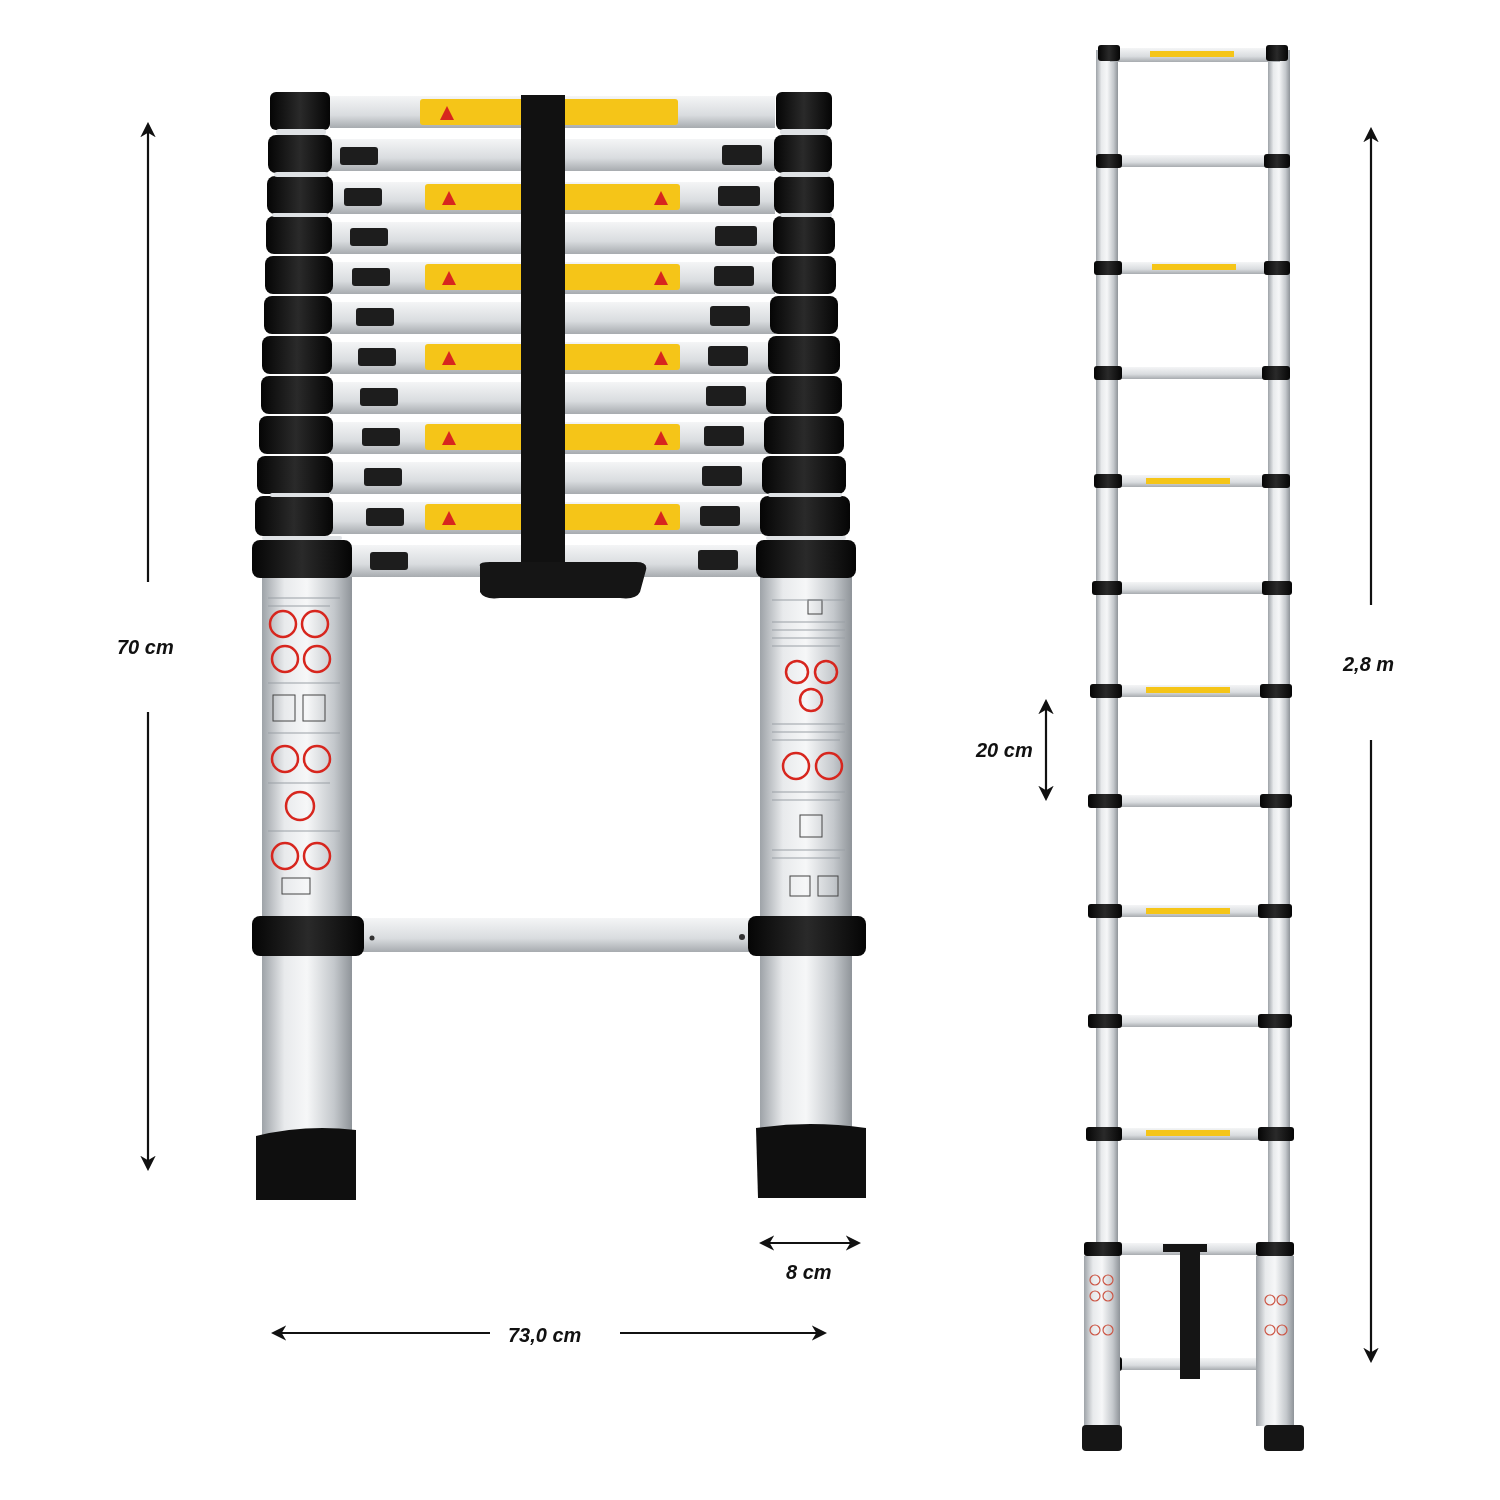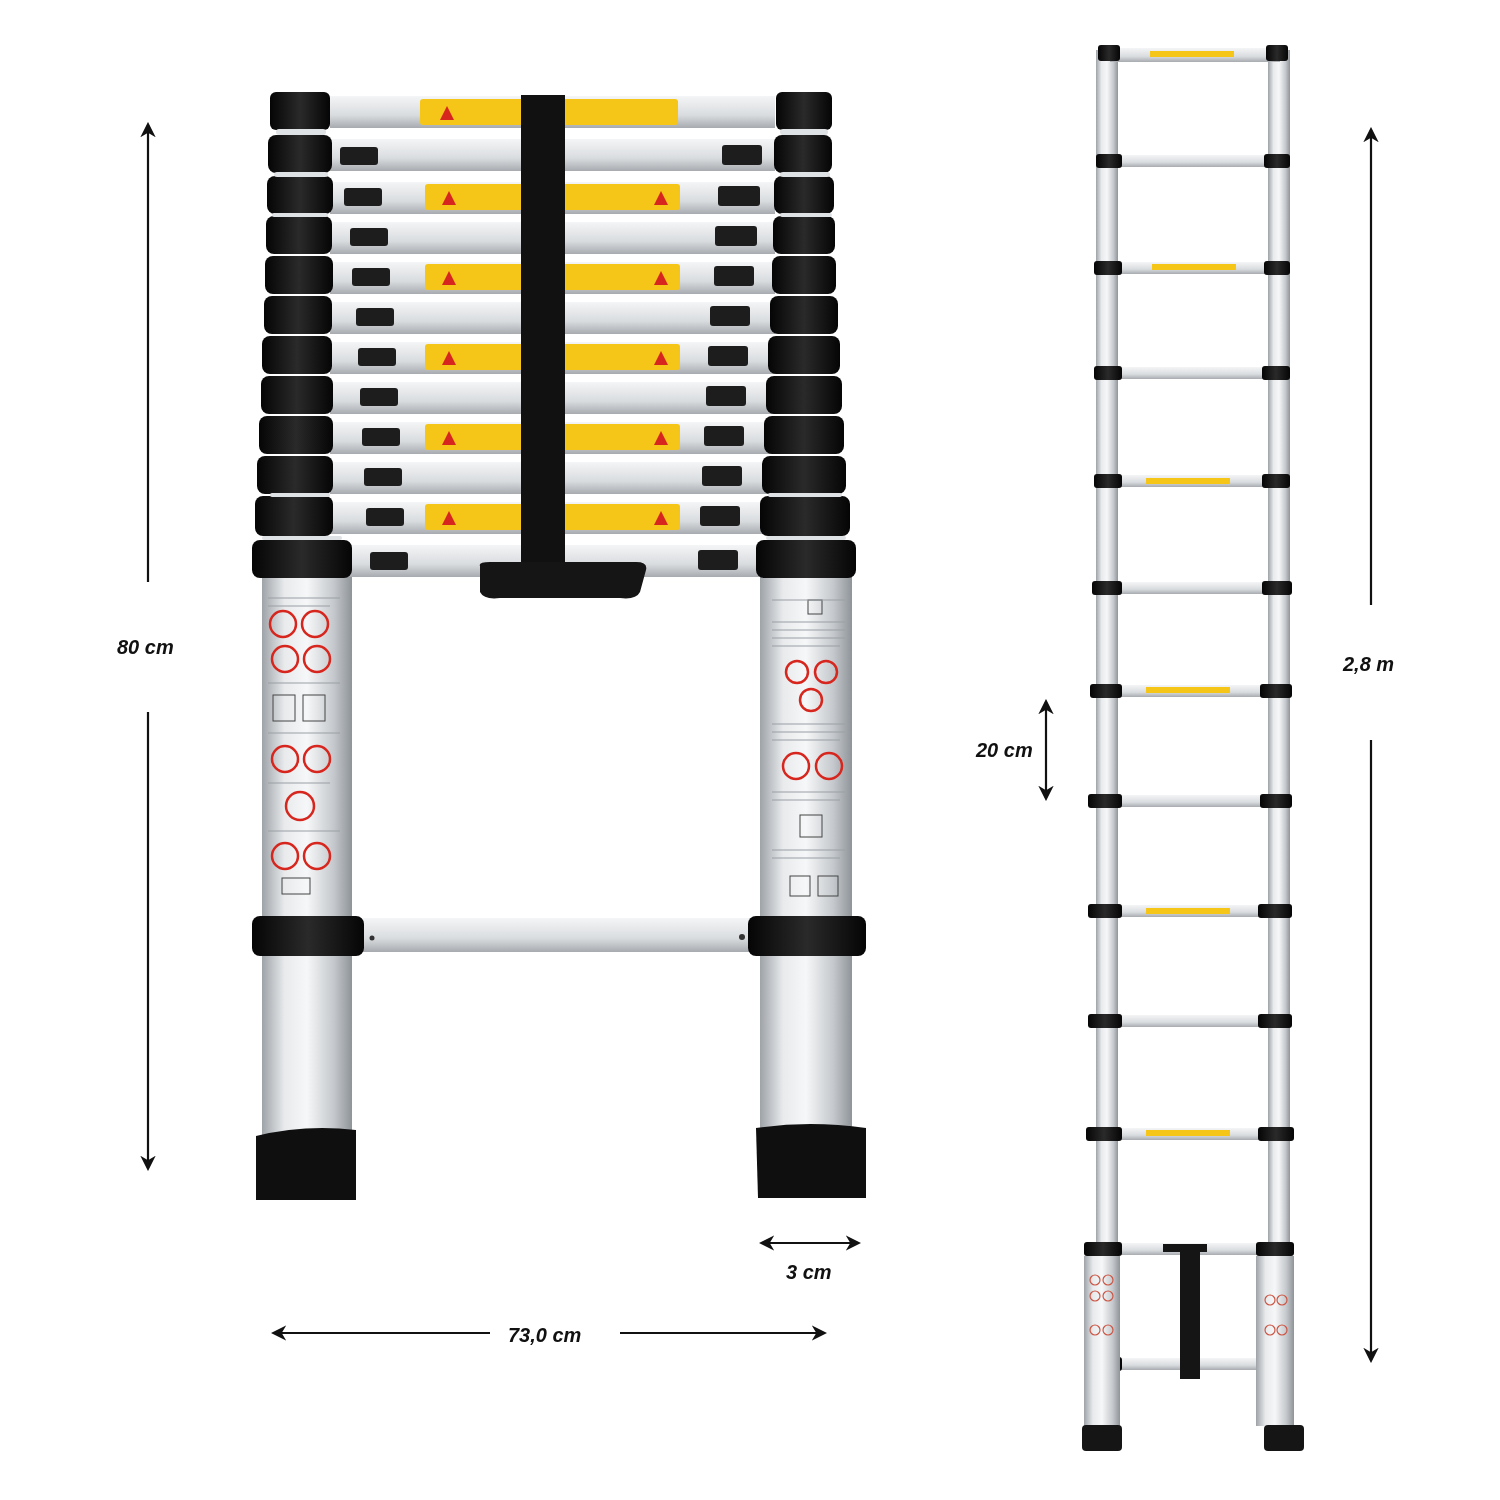--- a/index.html
+++ b/index.html
@@ -294,17 +294,17 @@
 
     <line x1="762" y1="1243" x2="858" y2="1243" marker-start="url(#ah)" marker-end="url(#ah)"></line>
 
     <line x1="1046" y1="702" x2="1046" y2="798" marker-start="url(#ah)" marker-end="url(#ah)"></line>
 
     <line x1="1371" y1="130" x2="1371" y2="605" marker-start="url(#ah)"></line>
     <line x1="1371" y1="740" x2="1371" y2="1360" marker-end="url(#ah)"></line>
   </g>
 </svg>
 
-<div class="label" style="left:117px; top:636px;">80 cm</div>
+<div class="label" style="left:117px; top:636px;">70 cm</div>
 <div class="label" style="left:508px; top:1324px;">73,0 cm</div>
-<div class="label" style="left:786px; top:1261px;">3 cm</div>
+<div class="label" style="left:786px; top:1261px;">8 cm</div>
 <div class="label" style="left:976px; top:739px;">20 cm</div>
 <div class="label" style="left:1343px; top:653px;">2,8 m</div>
 
 </body></html>

